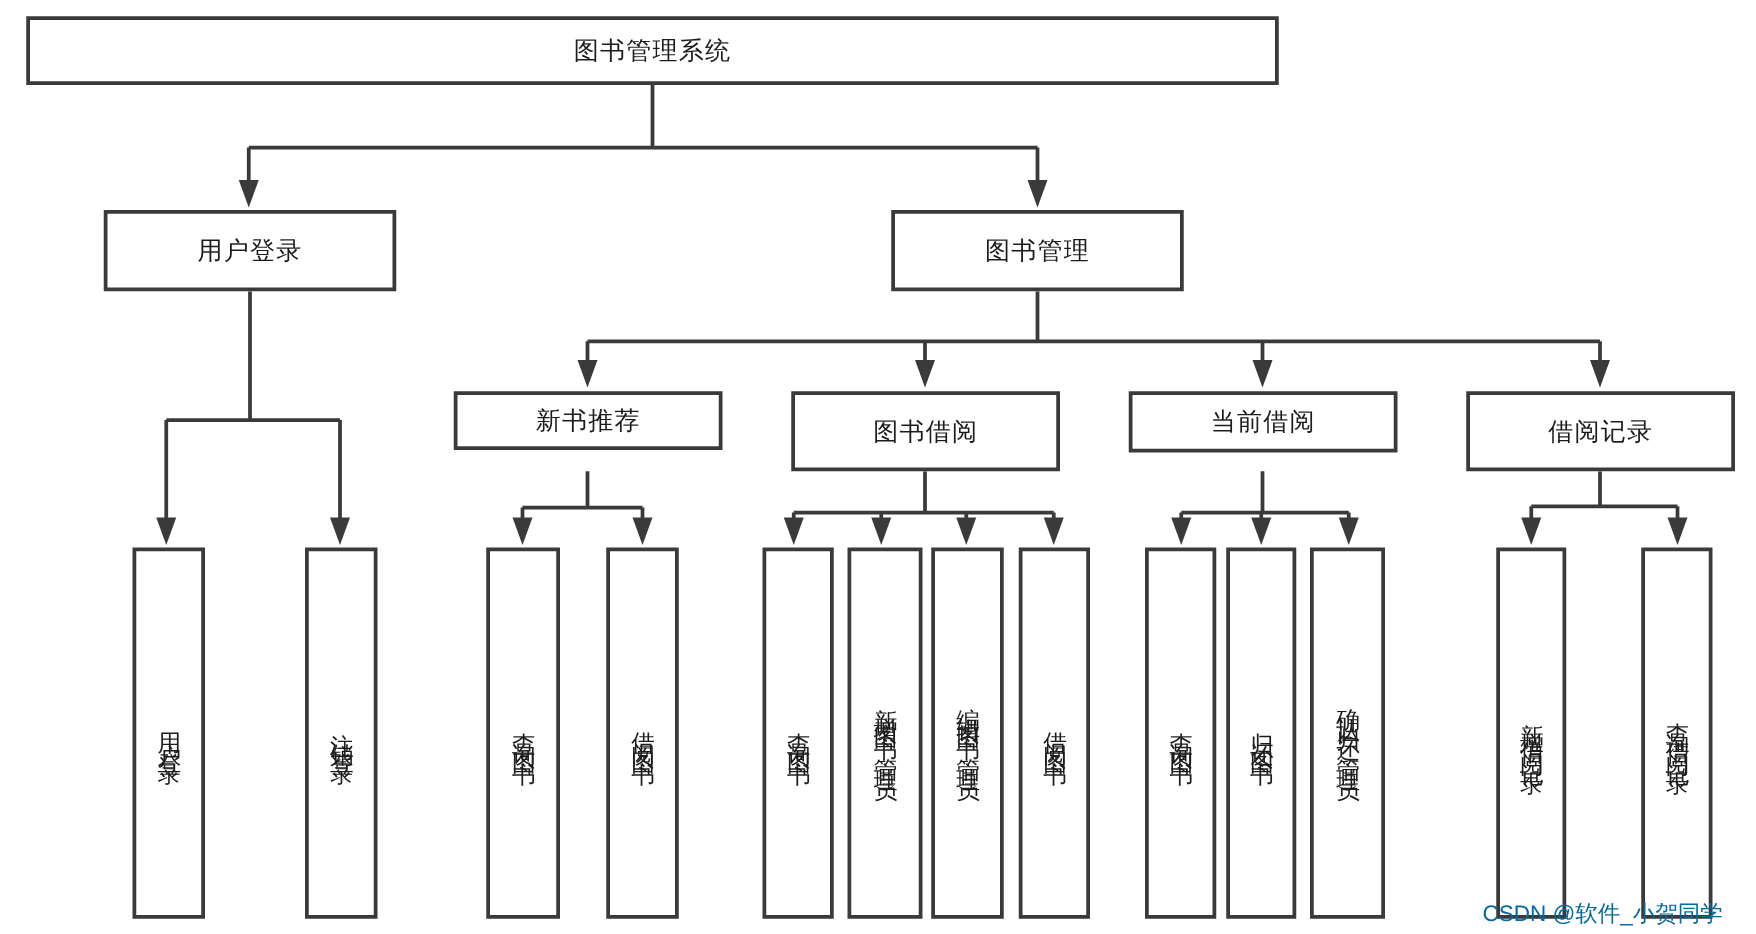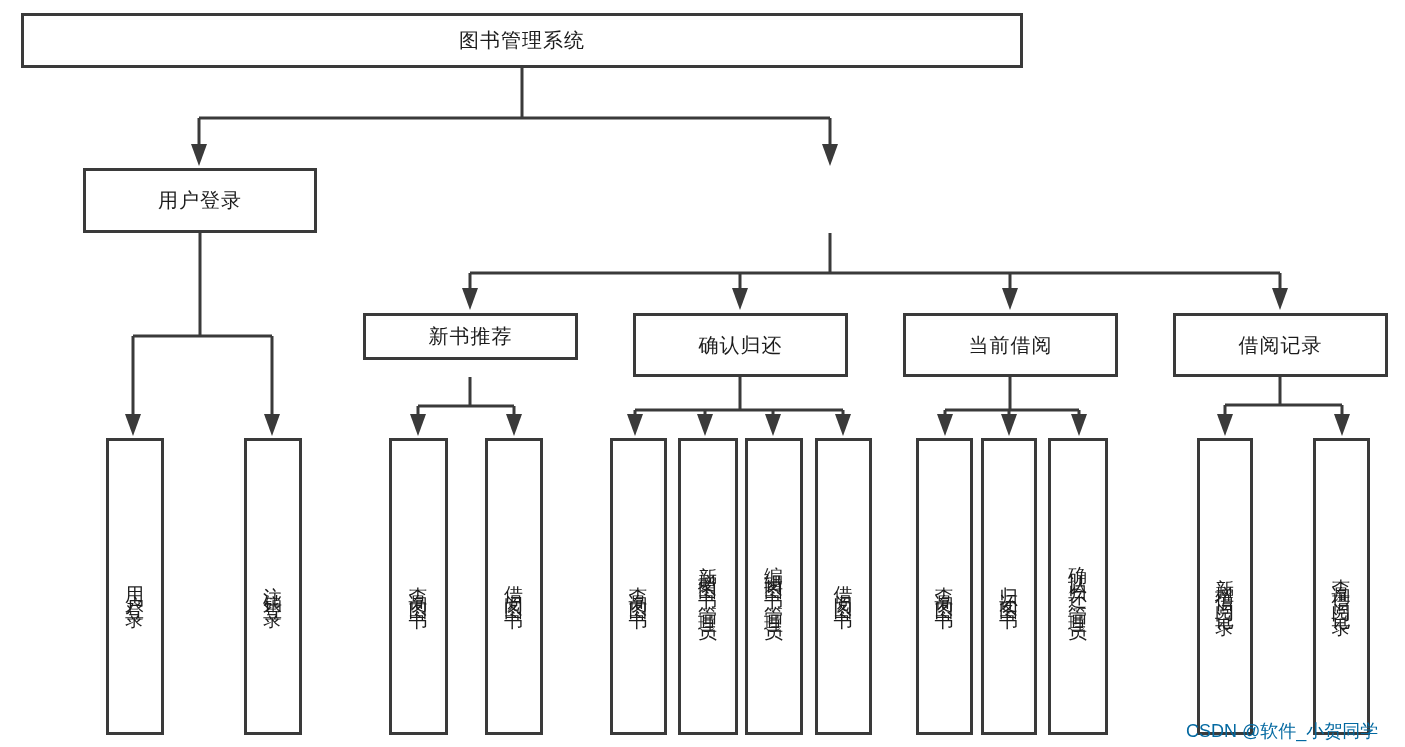--- a/index.html
+++ b/index.html
@@ -82,24 +82,25 @@
     <polygon fill="#3a3a3a" stroke="none" points="1071,414 1087,414 1079,436"></polygon>
 
     <path d="M1280,377 V405 M1225,405 H1342 M1225,405 V416 M1342,405 V416"></path>
     <polygon fill="#3a3a3a" stroke="none" points="1217,414 1233,414 1225,436"></polygon>
     <polygon fill="#3a3a3a" stroke="none" points="1334,414 1350,414 1342,436"></polygon>
   </svg>
 
   <div class="node h-node" style="left:21px;top:13px;width:1002px;height:55px">图书管理系统</div>
 
   <div class="node h-node" style="left:83px;top:168px;width:234px;height:65px">用户登录</div>
+  <div class="node h-node" style="left:713px;top:168px;width:234px;height:65px">图书管理</div>
 
   <div class="node h-node" style="left:363px;top:313px;width:215px;height:47px">新书推荐</div>
-  <div class="node h-node" style="left:633px;top:313px;width:215px;height:64px">确认归还</div>
-  <div class="node h-node" style="left:903px;top:313px;width:215px;height:64px">当前借阅</div>
+  <div class="node h-node" style="left:633px;top:313px;width:215px;height:64px">图书借阅</div>
+  <div class="node h-node" style="left:903px;top:313px;width:215px;height:49px">当前借阅</div>
   <div class="node h-node" style="left:1173px;top:313px;width:215px;height:64px">借阅记录</div>
 
   <div class="node leaf" style="left:106px;top:438px;width:58px;height:297px">
     <span class="vtext">用户登录</span>
   </div>
   <div class="node leaf" style="left:244px;top:438px;width:58px;height:297px">
     <span class="vtext">注销登录</span>
   </div>
 
   <div class="node leaf" style="left:389px;top:438px;width:59px;height:297px">

